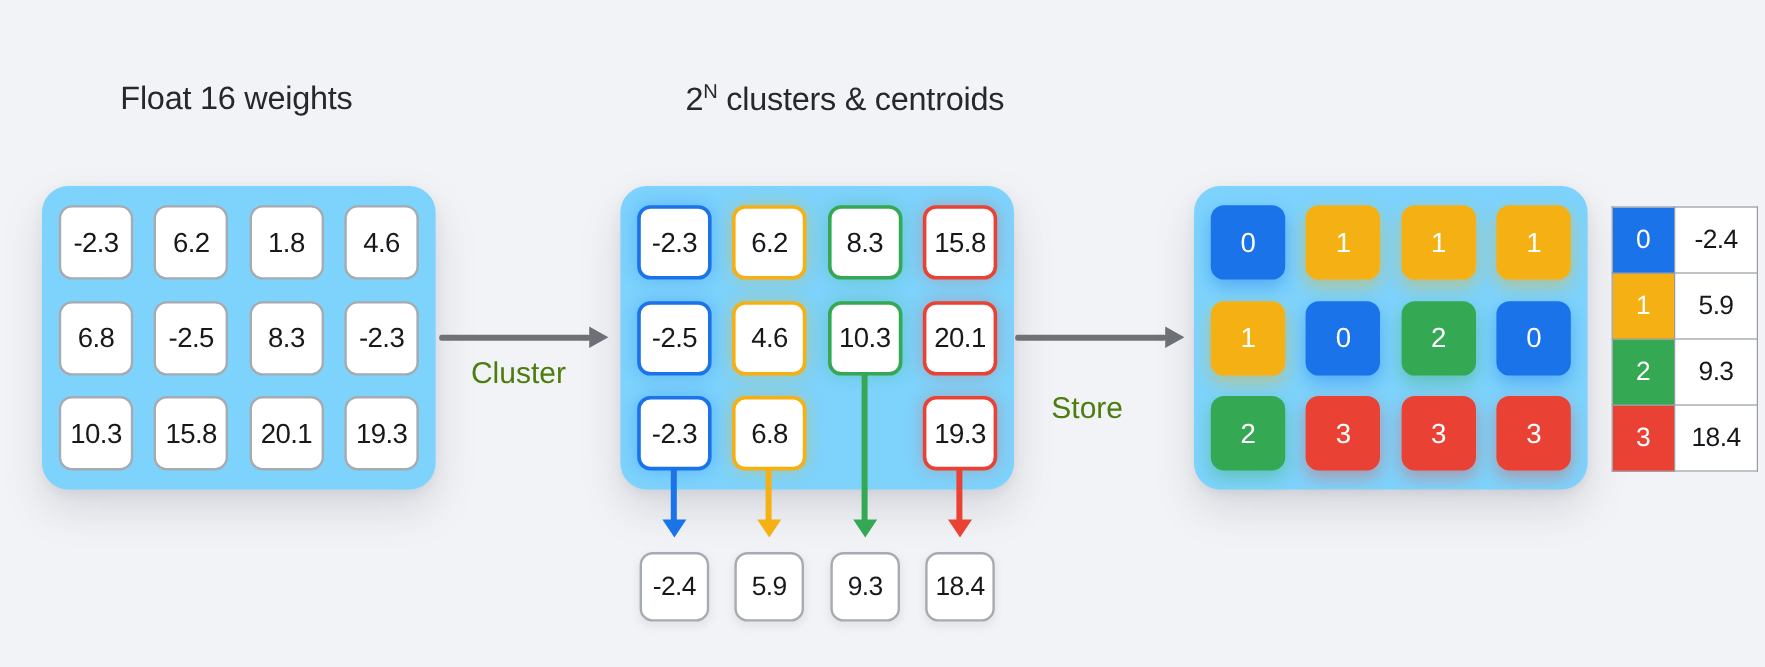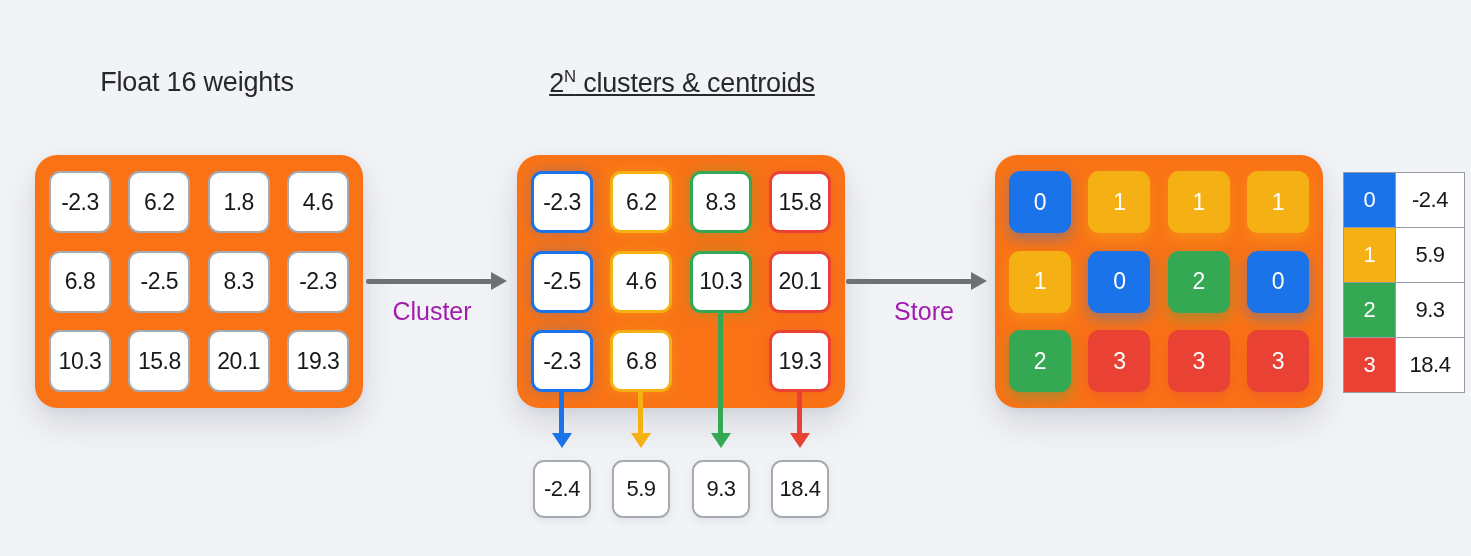--- a/index.html
+++ b/index.html
@@ -13,21 +13,21 @@
   }
   .title{
     position:absolute;top:67px;
     font-size:27px;font-weight:500;color:#26282d;
     text-align:center;letter-spacing:-0.2px;
     white-space:nowrap;
   }
   .title sup{font-size:0.62em;font-weight:500;}
   .panel{
     position:absolute;top:155px;width:328px;height:253px;
-    background:#f97316;border-radius:22px;
+    background:#7dd3fc;border-radius:22px;
     box-shadow:0 16px 34px rgba(96,105,125,.20),0 3px 8px rgba(96,105,125,.08);
   }
   .grid{
     position:absolute;inset:0;padding:16px 14px;
     display:grid;
     grid-template-columns:repeat(4,62px);
     grid-template-rows:repeat(3,62px);
     justify-content:space-between;align-content:space-between;
   }
   .cell{
@@ -46,21 +46,21 @@
   .tile.blue  {background:var(--blue);  box-shadow:0 6px 14px rgba(26,115,232,.40);}
   .tile.yellow{background:var(--yellow);box-shadow:0 6px 14px rgba(245,176,20,.45);}
   .tile.green {background:var(--green); box-shadow:0 6px 14px rgba(52,168,83,.40);}
   .tile.red   {background:var(--red);   box-shadow:0 6px 14px rgba(233,66,53,.40);}
   
   .harrow-line{position:absolute;top:279px;height:5px;width:126px;background:#6e7277;border-radius:2px;}
   .harrow-head{position:absolute;top:272px;width:0;height:0;
     border-top:9.5px solid transparent;border-bottom:9.5px solid transparent;
     border-left:16px solid #6e7277;}
   .harrow-label{position:absolute;top:297px;width:160px;text-align:center;
-    font-size:25px;color:#a21caf;}
+    font-size:25px;color:#4d7c0f;}
   
   .varrow-line{position:absolute;width:5px;border-radius:2px;}
   .varrow-head{position:absolute;top:433px;width:0;height:0;
     border-left:10px solid transparent;border-right:10px solid transparent;
     border-top:15px solid #000;}
   .varrow-line.blue{background:var(--blue);}   .varrow-head.blue{border-top-color:var(--blue);}
   .varrow-line.yellow{background:var(--yellow);}.varrow-head.yellow{border-top-color:var(--yellow);}
   .varrow-line.green{background:var(--green);} .varrow-head.green{border-top-color:var(--green);}
   .varrow-line.red{background:var(--red);}     .varrow-head.red{border-top-color:var(--red);}
   
@@ -83,21 +83,21 @@
   .lookup td.lv{background:#ffffff;color:#17181b;width:69px;letter-spacing:-0.5px;}
   .lk.blue{background:var(--blue);} .lk.yellow{background:var(--yellow);}
   .lk.green{background:var(--green);} .lk.red{background:var(--red);}
 </style>
 </head>
 <body>
 
 <div class="canvas">
 
   <div class="title" style="left:17px;width:360px;">Float 16 weights</div>
-  <div class="title" style="left:502px;width:360px;text-decoration:underline;">
+  <div class="title" style="left:524px;width:360px;">
     <span>2</span><sup>N</sup><span> clusters &amp; centroids</span>
   </div>
 
   <div class="panel" style="left:35px;">
     <div class="grid">
       <div class="cell wcell">-2.3</div>
       <div class="cell wcell">6.2</div>
       <div class="cell wcell">1.8</div>
       <div class="cell wcell">4.6</div>
       <div class="cell wcell">6.8</div>
@@ -141,21 +141,21 @@
   <div class="varrow-line red" style="left:797px;top:390px;height:45px;"></div>
   <div class="varrow-head red" style="left:790px;"></div>
 
   <div class="centroid" style="left:533px;">-2.4</div>
   <div class="centroid" style="left:612px;">5.9</div>
   <div class="centroid" style="left:692px;">9.3</div>
   <div class="centroid" style="left:771px;">18.4</div>
 
   <div class="harrow-line" style="left:846px;"></div>
   <div class="harrow-head" style="left:971px;"></div>
-  <div class="harrow-label" style="left:844px;">Store</div>
+  <div class="harrow-label" style="left:826px;margin-top:29px;">Store</div>
 
   <div class="panel" style="left:995px;">
     <div class="grid">
       <div class="cell tile blue">0</div>
       <div class="cell tile yellow">1</div>
       <div class="cell tile yellow">1</div>
       <div class="cell tile yellow">1</div>
       <div class="cell tile yellow">1</div>
       <div class="cell tile blue">0</div>
       <div class="cell tile green">2</div>

